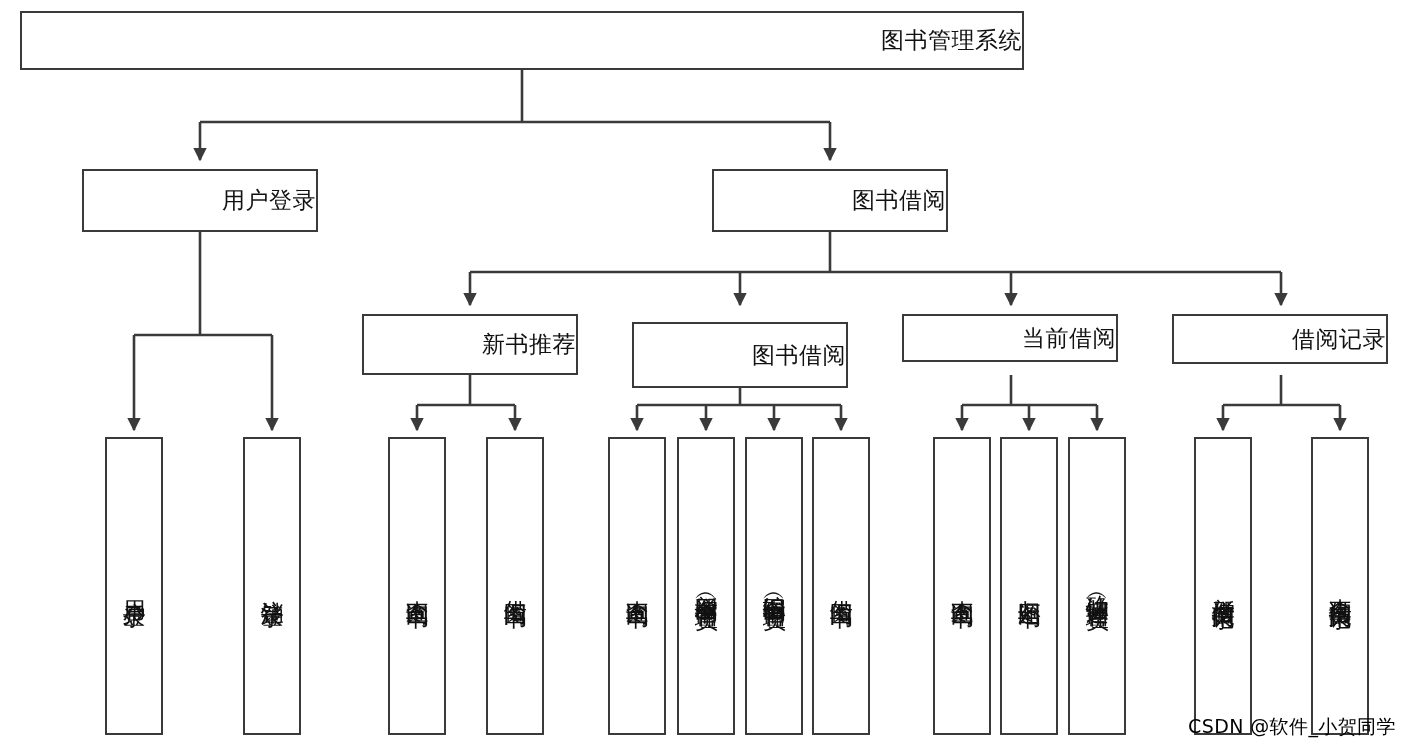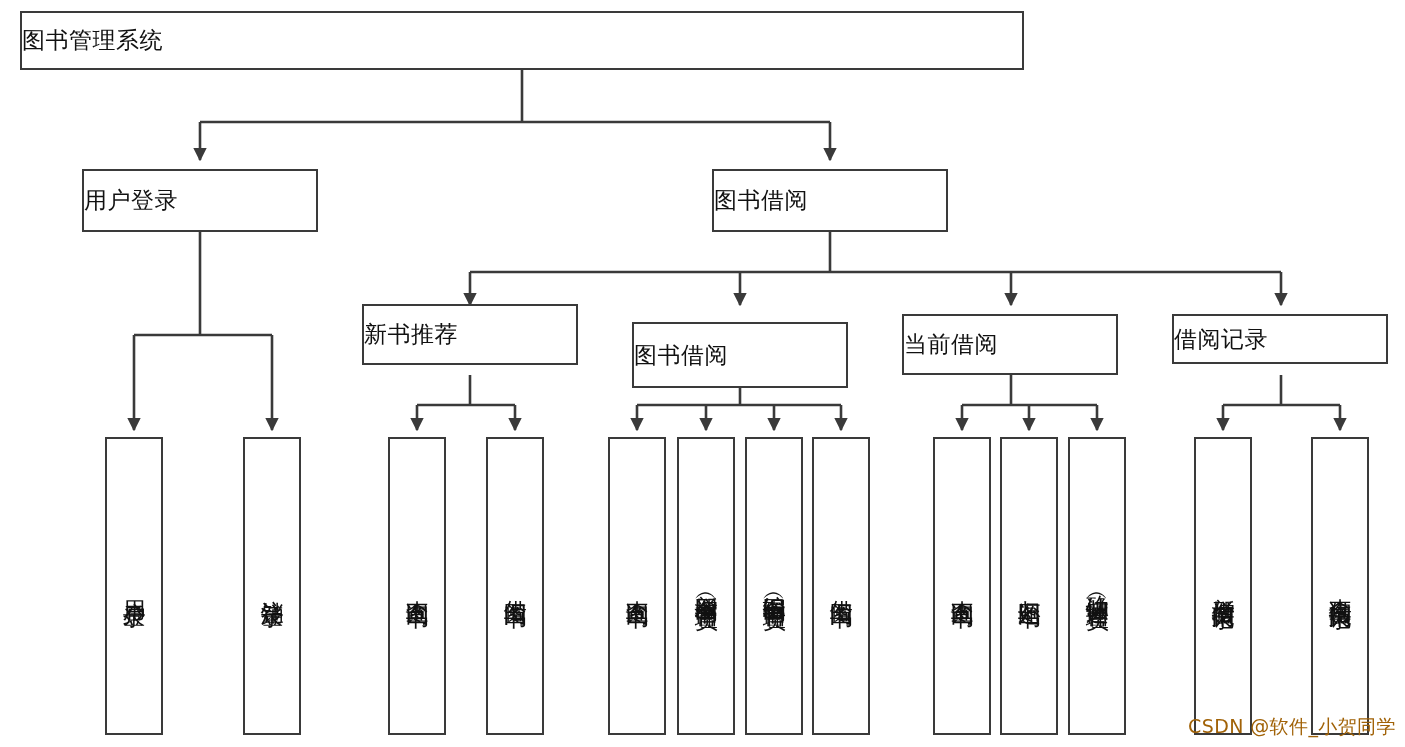--- a/index.html
+++ b/index.html
@@ -27,21 +27,21 @@
     height: 747px;
     pointer-events: none;
   }
   .node {
     position: absolute;
     box-sizing: border-box;
     background: #ffffff;
     border: 2px solid #3a3a3a;
     display: flex;
     align-items: center;
-    justify-content: flex-start;
+    justify-content: flex-end;
     text-align: center;
     z-index: 2;
   }
   .node .label {
     display: block;
     line-height: 1.08;
     letter-spacing: 0.5px;
     color: #111111;
   }
   
@@ -62,21 +62,21 @@
     line-height: 1.02;
     letter-spacing: 2px;
     white-space: nowrap;
     max-height: 286px;
   }
   #watermark {
     position: absolute;
     left: 1188px;
     top: 714px;
     font-size: 19px;
-    color: #a16207;
+    color: #000000;
     white-space: nowrap;
     z-index: 3;
     letter-spacing: 0.4px;
   }
 </style>
 </head>
 <body>
 
 <div id="stage">
 
@@ -134,27 +134,27 @@
     <span class="label">图书管理系统</span>
   </div>
 
   <div class="node h" style="left:82px; top:169px; width:236px; height:63px;">
     <span class="label">用户登录</span>
   </div>
   <div class="node h" style="left:712px; top:169px; width:236px; height:63px;">
     <span class="label">图书借阅</span>
   </div>
 
-  <div class="node h" style="left:362px; top:304px; width:216px; height:61px;">
+  <div class="node h" style="left:362px; top:314px; width:216px; height:61px;">
     <span class="label">新书推荐</span>
   </div>
   <div class="node h" style="left:632px; top:322px; width:216px; height:66px;">
     <span class="label">图书借阅</span>
   </div>
-  <div class="node h" style="left:902px; top:314px; width:216px; height:61px;">
+  <div class="node h" style="left:902px; top:314px; width:216px; height:48px;">
     <span class="label">当前借阅</span>
   </div>
   <div class="node h" style="left:1172px; top:314px; width:216px; height:50px;">
     <span class="label">借阅记录</span>
   </div>
 
   <div class="node v" style="left:105px; top:437px; width:58px; height:298px;">
     <span class="label">用户登录</span>
   </div>
   <div class="node v" style="left:243px; top:437px; width:58px; height:298px;">

